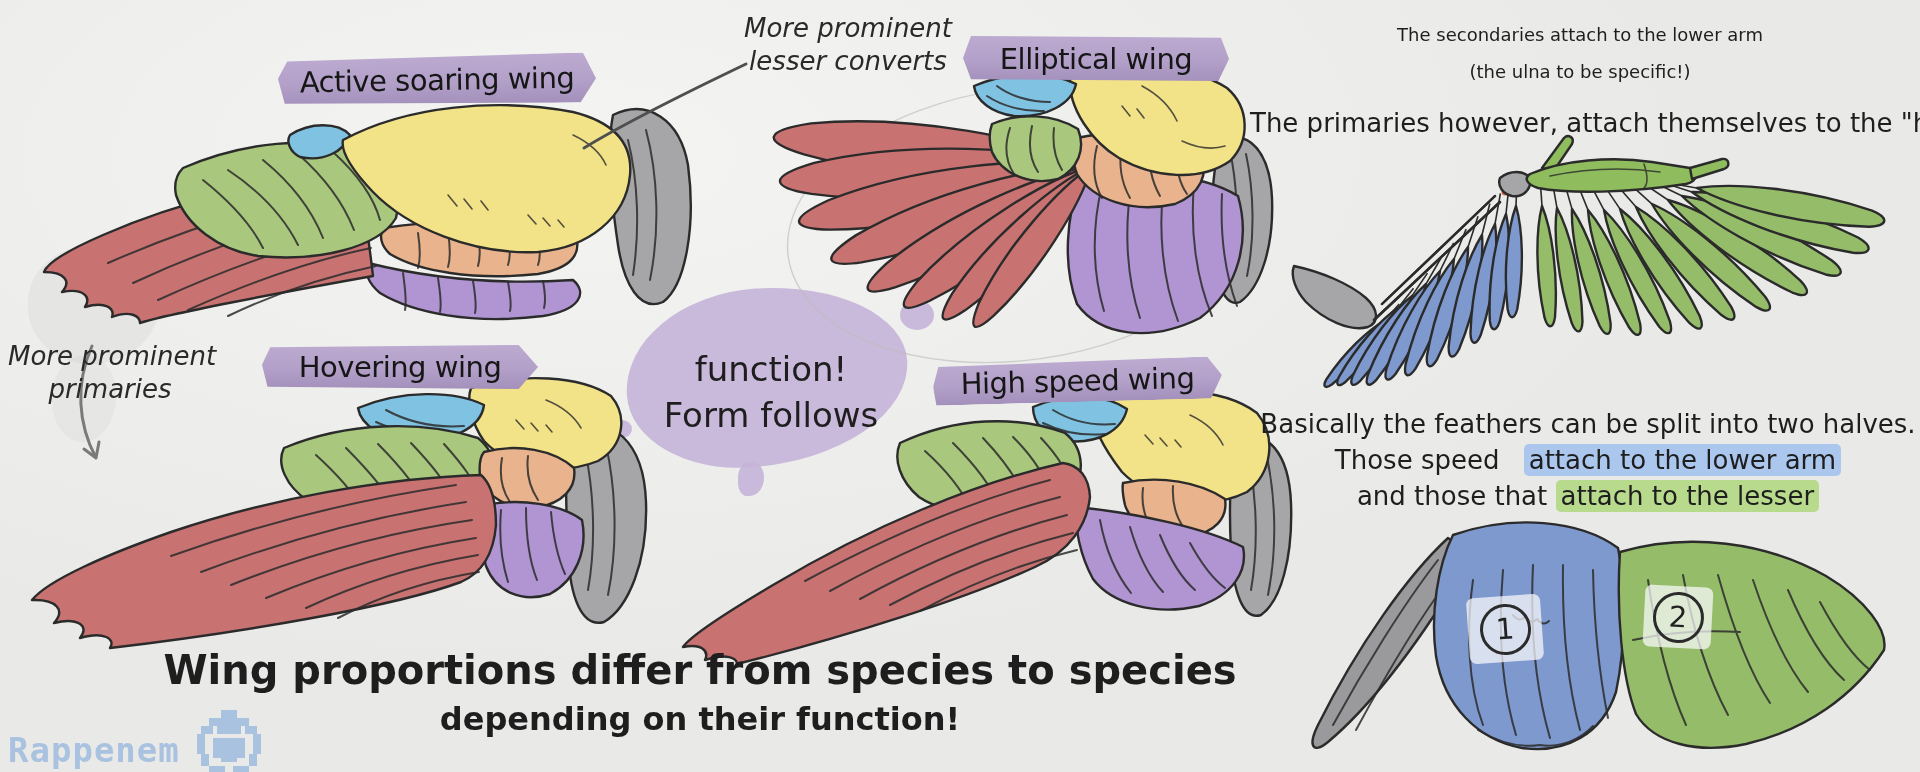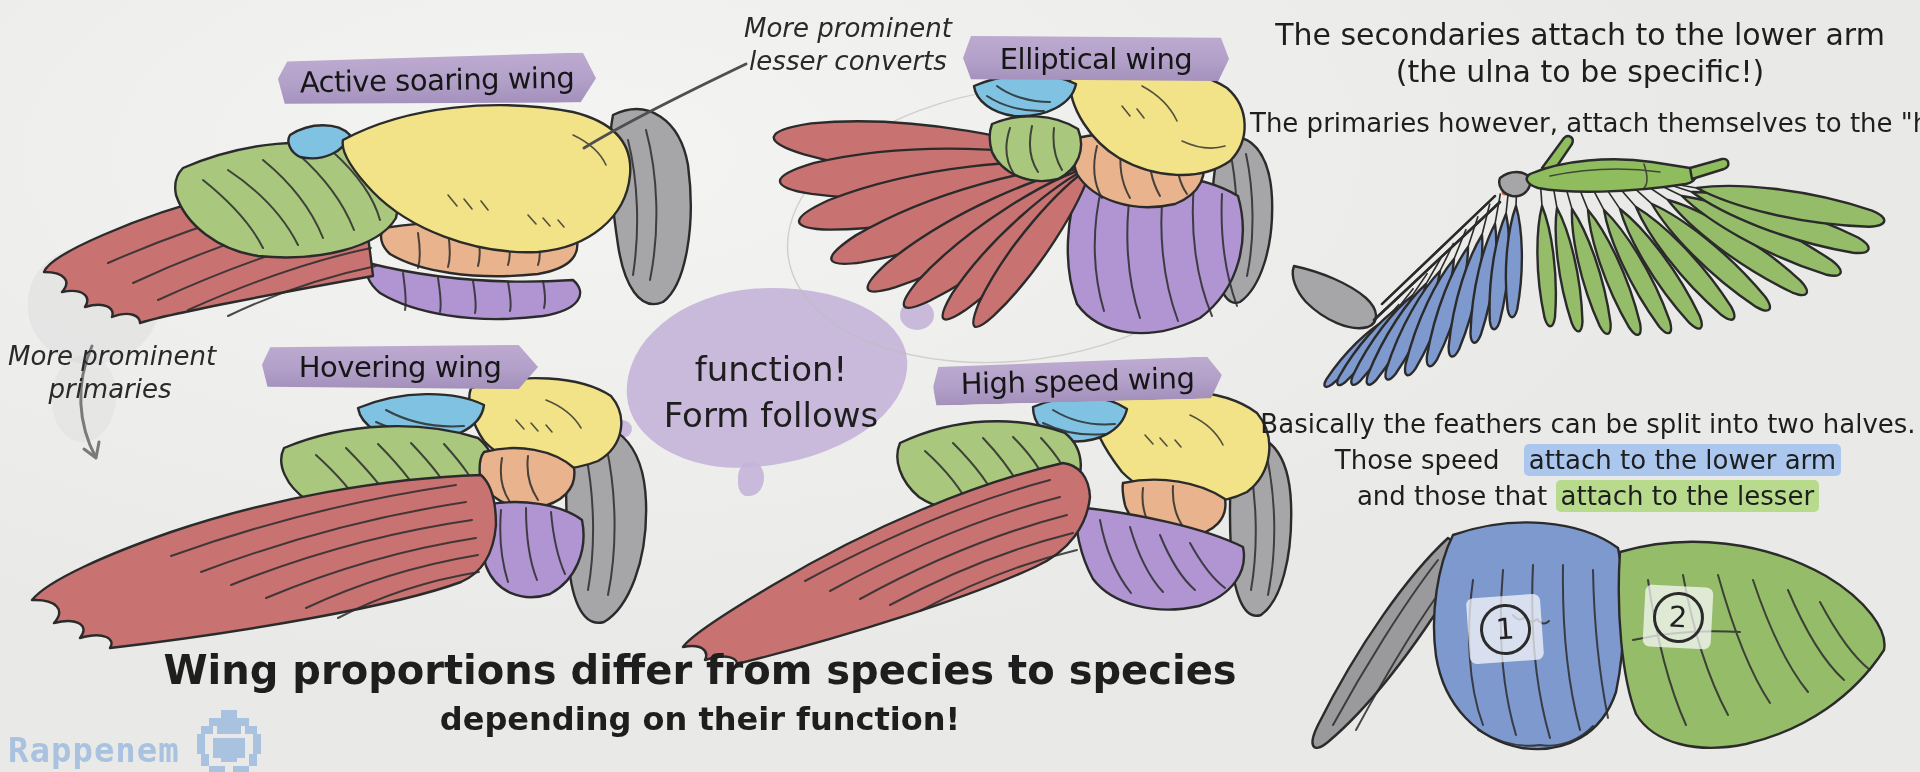--- a/index.html
+++ b/index.html
@@ -57,21 +57,21 @@
   .center-note .l{font-size:34px;line-height:46px;}
 
   .annot{position:absolute;z-index:6;text-align:center;font-style:italic;color:#2a2a2a;}
   .annot .l{font-size:26px;line-height:33px;white-space:nowrap;}
   #annot-lesser{left:738px;top:12px;width:220px;}
   #annot-primaries{left:8px;top:340px;width:204px;}
 
   .note{position:absolute;z-index:6;text-align:center;}
   .note p{margin:0;white-space:nowrap;}
   #note-attach{left:1250px;top:16px;width:660px;}
-  #note-attach .big{font-size:30px;line-height:37px;}
+  #note-attach .big{font-size:18px;line-height:37px;}
   #note-attach .mid{font-size:26px;margin-top:18px;}
   #note-split{left:1258px;top:406px;width:660px;}
   #note-split p{font-size:26px;line-height:36px;}
   .hl-blue{background:var(--highlight-blue);border-radius:5px;padding:1px 5px;margin-left:16px;}
   .hl-green{background:var(--highlight-green);border-radius:5px;padding:1px 5px;}
 
   .footer{position:absolute;left:140px;top:645px;width:1120px;z-index:6;text-align:center;font-weight:bold;}
   .footer .l1{font-size:40px;line-height:50px;}
   .footer .l2{font-size:32px;line-height:48px;}
 

